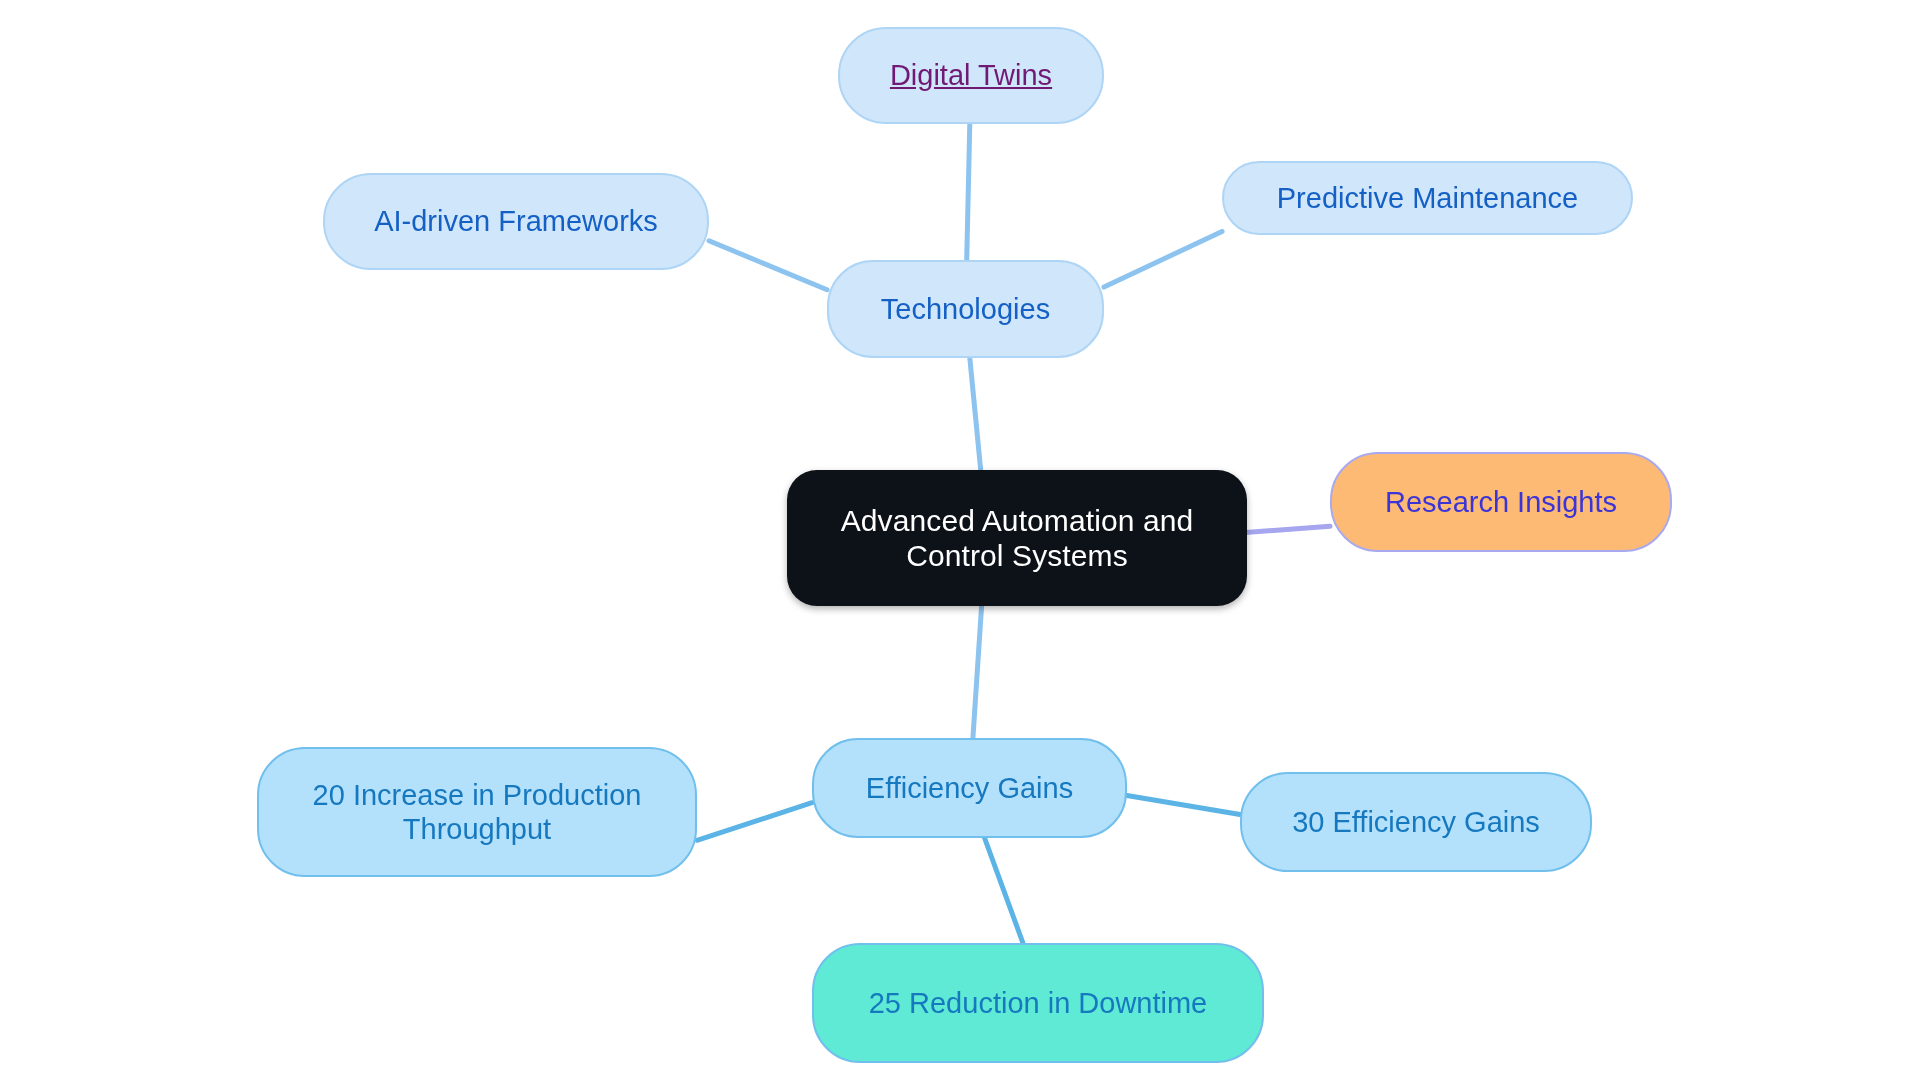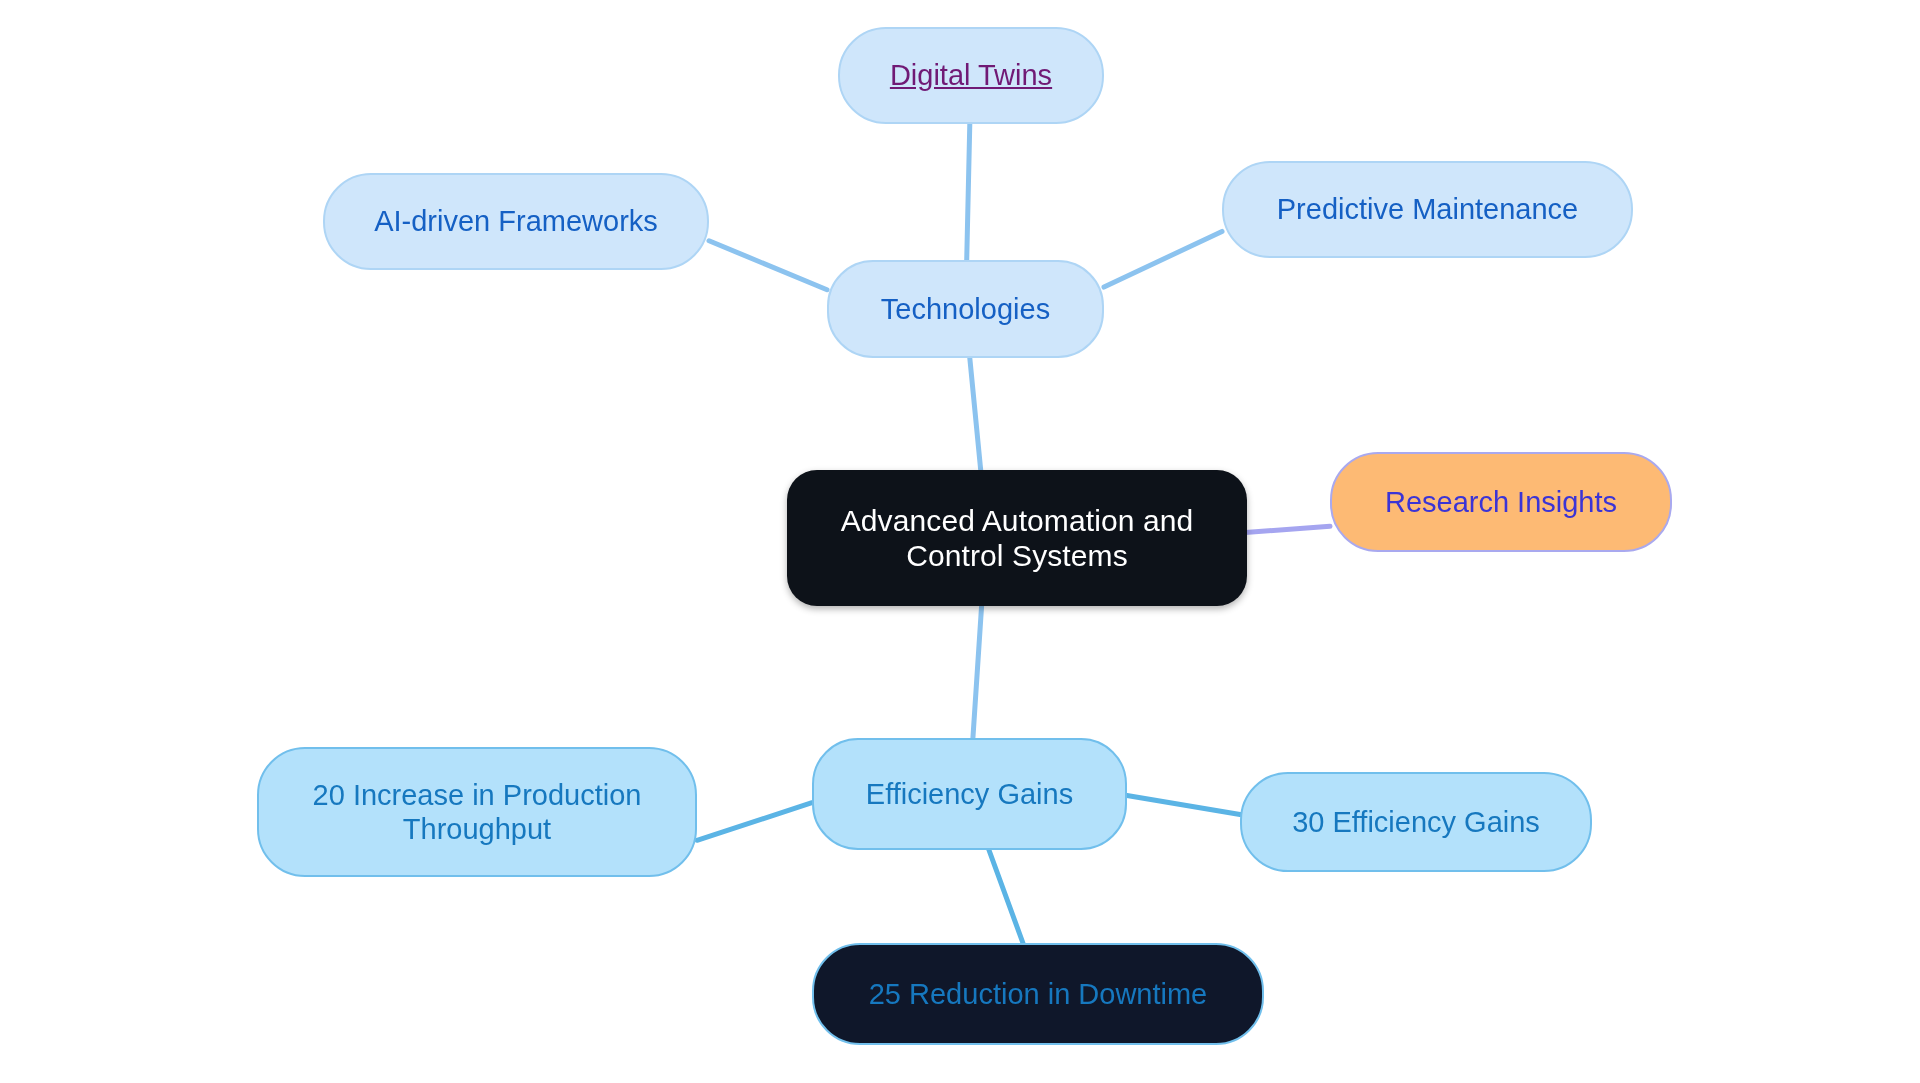--- a/index.html
+++ b/index.html
@@ -97,21 +97,21 @@
       <path d="M 812 802.74 Q 754.5 821.5 697 840.26" stroke="#5bb4e5" stroke-width="5" fill="none" stroke-linecap="round"></path>
       <path d="M 1127 795.48 Q 1183.5 805 1240 814.52" stroke="#5bb4e5" stroke-width="5" fill="none" stroke-linecap="round"></path>
       <path d="M 984.57 838 Q 1003.75 890.5 1022.93 943" stroke="#5bb4e5" stroke-width="5" fill="none" stroke-linecap="round"></path>
     </svg>
   <div id="node-layer">
       <div class="node node-root" style="left: 755px; top: 470px; width: 460px; height: 136px; background: rgb(13, 18, 25); color: rgb(255, 255, 255); margin-left: 32px;"><span class="node-label">Advanced Automation and
 Control Systems</span></div>
       <div class="node node-branch" style="left: 827px; top: 260px; width: 277px; height: 98px; background: rgb(207, 230, 251); border-color: rgb(174, 213, 245); color: rgb(21, 96, 196);"><span class="node-label">Technologies</span></div>
       <div class="node node-leaf" style="left: 838px; top: 27px; width: 266px; height: 97px; background: rgb(207, 230, 251); border-color: rgb(174, 213, 245); color: #701a75; text-decoration: underline;"><span class="node-label">Digital Twins</span></div>
       <div class="node node-leaf" style="left: 323px; top: 173px; width: 386px; height: 97px; background: rgb(207, 230, 251); border-color: rgb(174, 213, 245); color: rgb(21, 96, 196);"><span class="node-label">AI-driven Frameworks</span></div>
-      <div class="node node-leaf" style="left: 1222px; top: 161px; width: 411px; height: 97px; background: rgb(207, 230, 251); border-color: rgb(174, 213, 245); color: rgb(21, 96, 196);"><span class="node-label">Predictive Maintenance</span></div>
-      <div class="node node-branch-strong" style="left: 812px; top: 738px; width: 315px; height: 112px; background: rgb(179, 225, 251); border-color: rgb(113, 191, 236); color: rgb(22, 120, 191);"><span class="node-label">Efficiency Gains</span></div>
+      <div class="node node-leaf" style="left: 1222px; top: 161px; width: 411px; height: 74px; background: rgb(207, 230, 251); border-color: rgb(174, 213, 245); color: rgb(21, 96, 196);"><span class="node-label">Predictive Maintenance</span></div>
+      <div class="node node-branch-strong" style="left: 812px; top: 738px; width: 315px; height: 100px; background: rgb(179, 225, 251); border-color: rgb(113, 191, 236); color: rgb(22, 120, 191);"><span class="node-label">Efficiency Gains</span></div>
       <div class="node node-leaf-strong" style="left: 257px; top: 747px; width: 440px; height: 130px; background: rgb(179, 225, 251); border-color: rgb(113, 191, 236); color: rgb(22, 120, 191);"><span class="node-label">20 Increase in Production
 Throughput</span></div>
       <div class="node node-leaf-strong" style="left: 1240px; top: 772px; width: 352px; height: 100px; background: rgb(179, 225, 251); border-color: rgb(113, 191, 236); color: rgb(22, 120, 191);"><span class="node-label">30 Efficiency Gains</span></div>
-      <div class="node node-leaf-strong" style="left: 812px; top: 943px; width: 452px; height: 102px; background: #0f172a; border-color: rgb(113, 191, 236); color: rgb(22, 120, 191);"><span class="node-label">25 Reduction in Downtime</span></div>
+      <div class="node node-leaf-strong" style="left: 812px; top: 943px; width: 452px; height: 120px; background: #5eead4; border-color: rgb(113, 191, 236); color: rgb(22, 120, 191);"><span class="node-label">25 Reduction in Downtime</span></div>
       <div class="node node-accent" style="left: 1330px; top: 452px; width: 342px; height: 100px; background: #fdba74; border-color: rgb(169, 169, 239); color: rgb(59, 52, 214);"><span class="node-label">Research Insights</span></div>
     </div>
 </div>
 
 </body></html>

